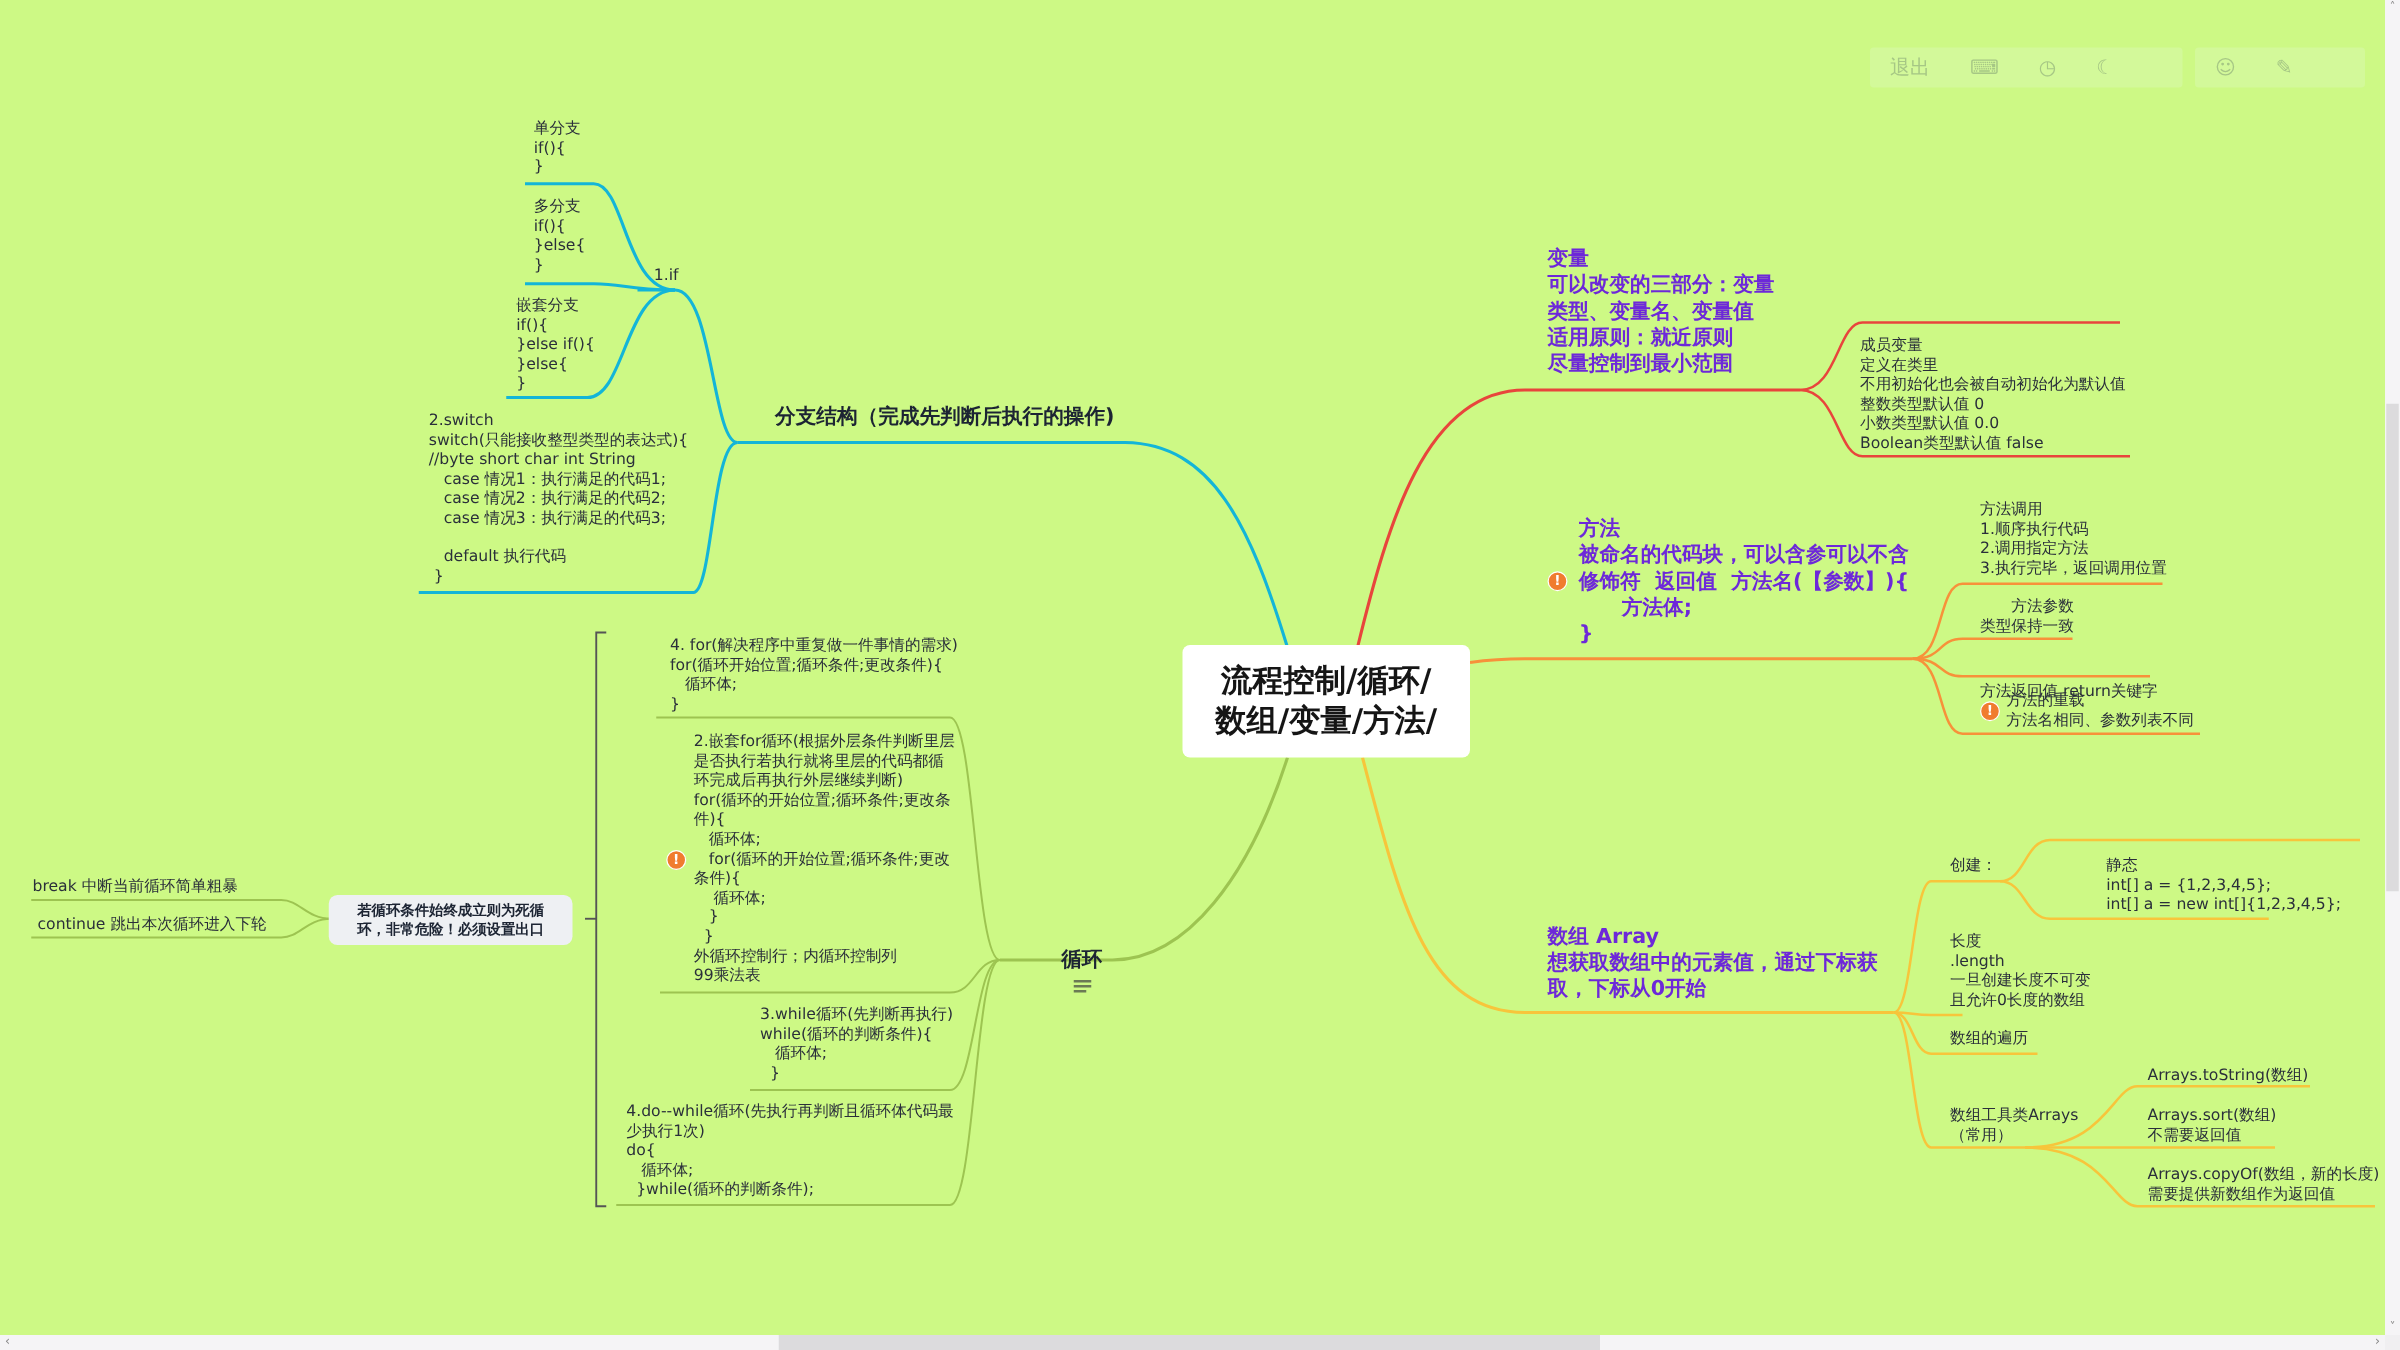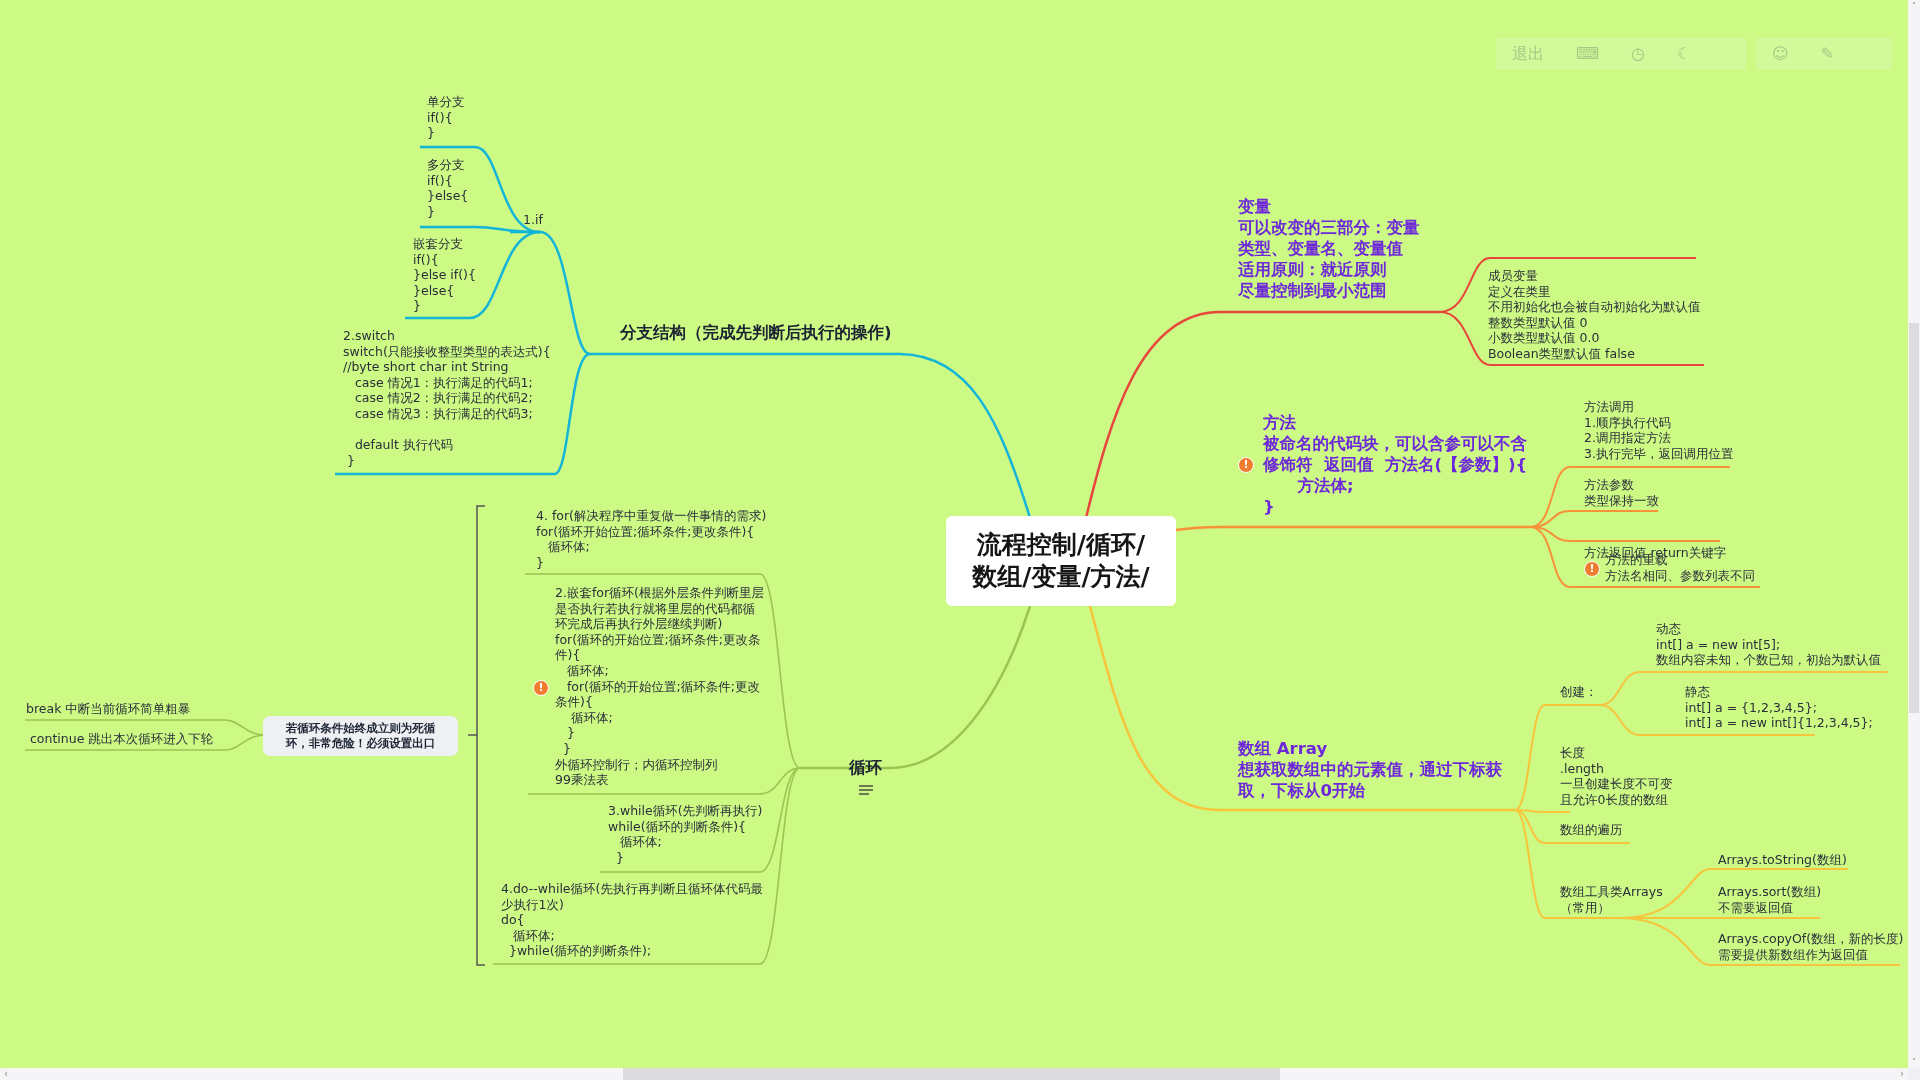--- a/index.html
+++ b/index.html
@@ -169,34 +169,31 @@
   <div class="warn" style="left:1238px;top:457px;">!</div>
   <div class="big" style="left:1263px;top:412px;">方法
 被命名的代码块，可以含参可以不含
 修饰符  返回值  方法名(【参数】){
       方法体;
 }</div>
   <div class="t" style="left:1584px;top:399px;">方法调用
 1.顺序执行代码
 2.调用指定方法
 3.执行完毕，返回调用位置</div>
-  <div class="t" style="left:1584px;top:477px;">方法参数
+  <div class="t" style="left:1584px;top:477px;text-align:right;">方法参数
 类型保持一致</div>
   <div class="t" style="left:1584px;top:521px;margin-top:24px;">方法返回值 return关键字</div>
   <div class="warn" style="left:1584px;top:561px;">!</div>
   <div class="t" style="left:1605px;top:552px;">方法的重载
 方法名相同、参数列表不同</div>
 
   <div class="big" style="left:1238px;top:738px;">数组 Array
 想获取数组中的元素值，通过下标获
 取，下标从0开始</div>
   <div class="t" style="left:1560px;top:684px;">创建：</div>
-  <div class="t" style="left:1656px;top:621px;">动态
-int[] a = new int[5];
-数组内容未知，个数已知，初始为默认值</div>
   <div class="t" style="left:1656px;top:684px;margin-left:29px;">静态
 int[] a = {1,2,3,4,5};
 int[] a = new int[]{1,2,3,4,5};</div>
   <div class="t" style="left:1560px;top:745px;">长度
 .length
 一旦创建长度不可变
 且允许0长度的数组</div>
   <div class="t" style="left:1560px;top:822px;">数组的遍历</div>
   <div class="t" style="left:1560px;top:884px;">数组工具类Arrays
 （常用）</div>

